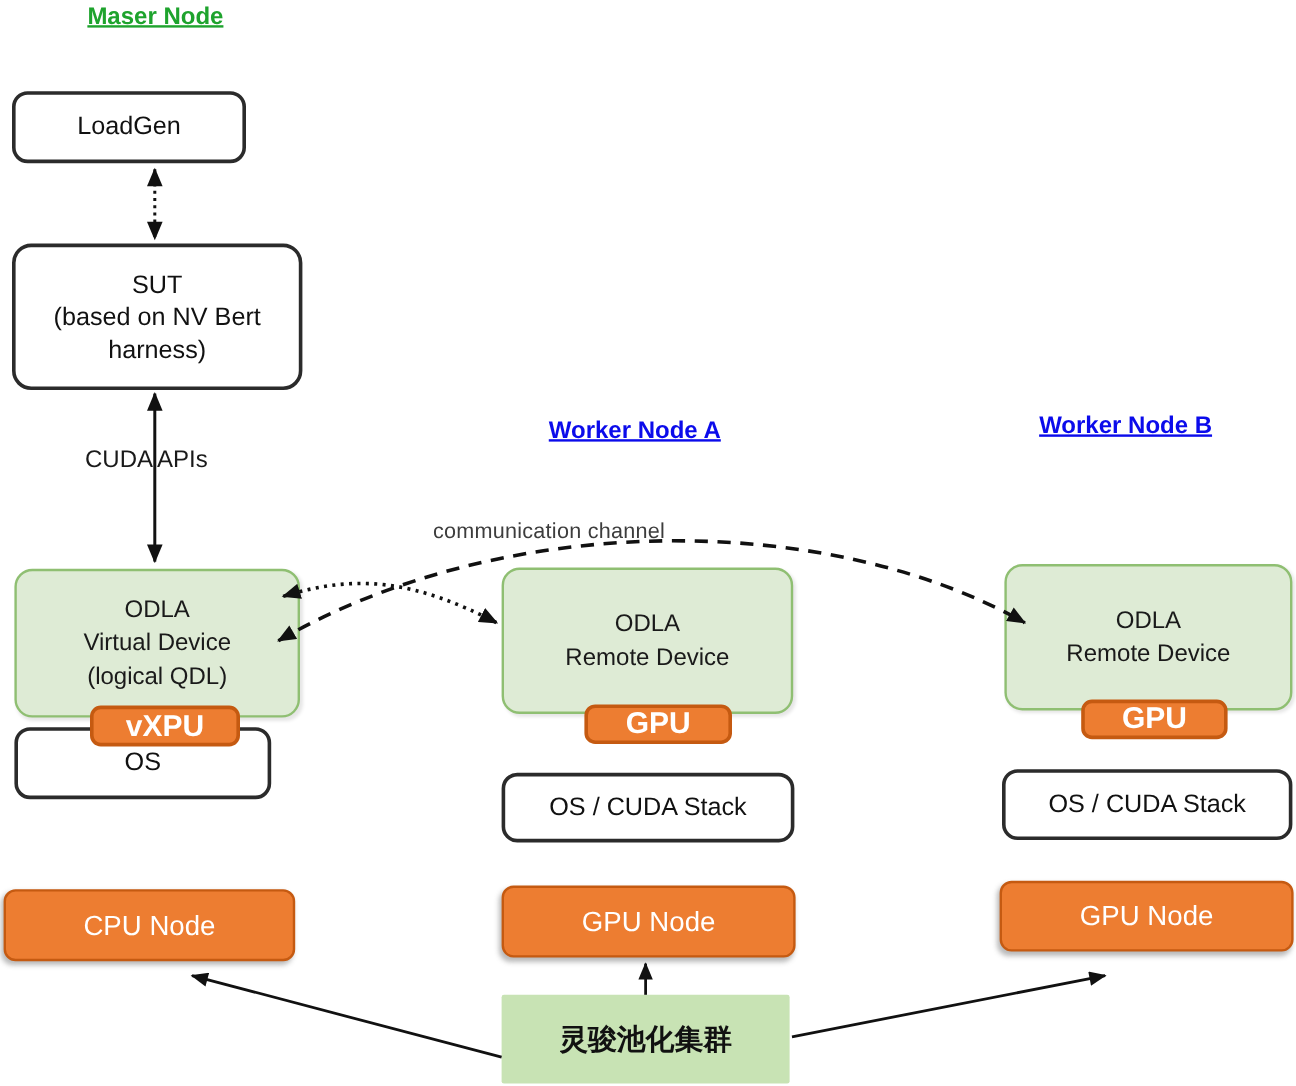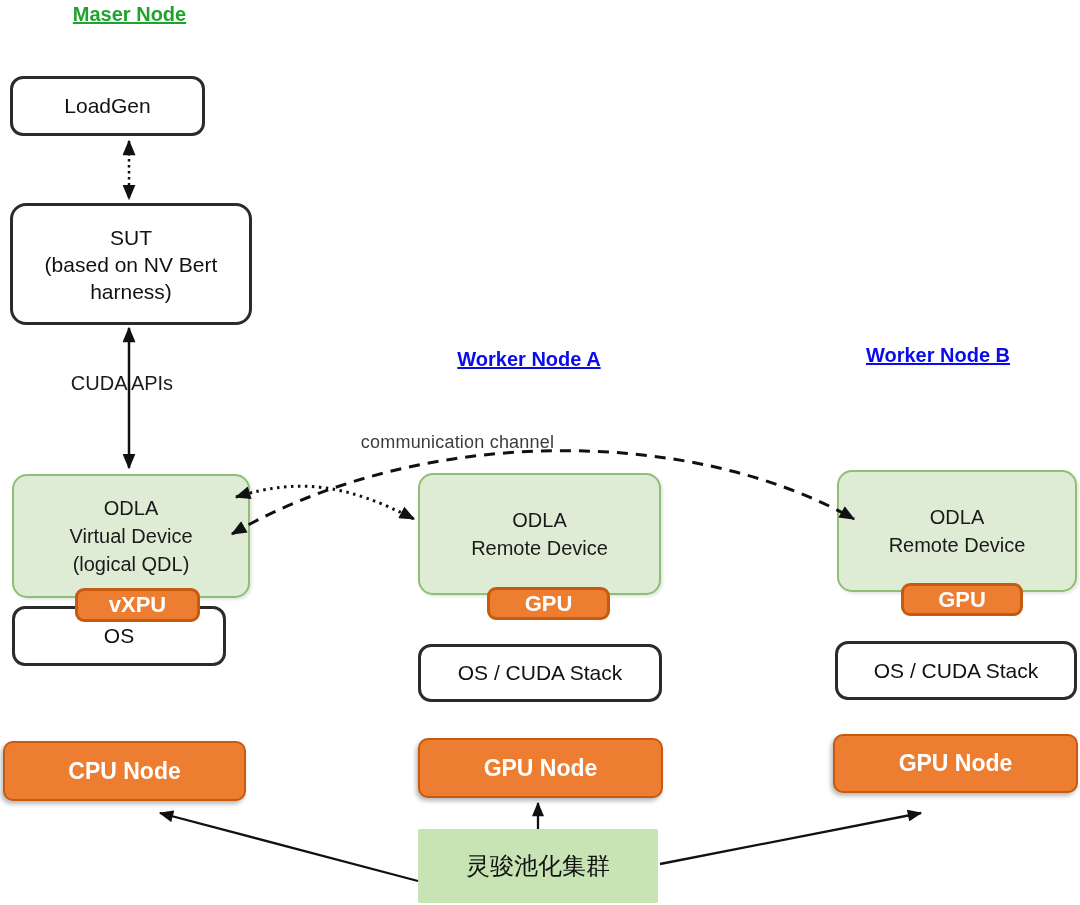--- a/index.html
+++ b/index.html
@@ -18,45 +18,45 @@
   .device{
     background:var(--device-box-fill,#deebd5);
     border:2px solid var(--device-box-border,#8fbf72);
     border-radius:15px;font-size:20px;line-height:28px;color:#1a1a1a;
     white-space:pre-line;box-shadow:2px 2px 3px rgba(0,0,0,0.10);
   }
   .badge{
     position:absolute;display:flex;align-items:center;justify-content:center;
     background:var(--badge-orange,#ed7d31);
     border:3px solid var(--badge-border,#c55a11);
-    border-radius:9px;color:#fff;font-weight:bold;font-size:22px;
+    border-radius:9px;color:#fff;font-weight:bold;font-size:25px;
     box-sizing:border-box;z-index:3;
   }
   .node{
     background:var(--node-orange,#ed7d31);
     border:2px solid var(--badge-border,#c55a11);
-    border-radius:10px;color:#ffffff;font-weight:bold;font-size:23px;
+    border-radius:10px;color:#ffffff;font-weight:normal;font-size:23px;
     box-shadow:-2px 3px 4px rgba(100,100,100,0.45);
   }
   .title{
     position:absolute;font-weight:bold;font-size:20px;
     text-decoration:underline;text-align:center;white-space:nowrap;
   }
   .title.green{color:var(--master-title-green,#1ea32d);}
   .title.blue{color:var(--worker-title-blue,#0b0beb);}
   .float-label{
     position:absolute;font-size:20px;color:#1a1a1a;text-align:center;white-space:nowrap;
   }
   .comm-label{
     position:absolute;font-size:18px;color:var(--comm-label-gray,#3d3d3d);
     text-align:center;white-space:nowrap;letter-spacing:0.2px;
   }
   .cluster{
     background:var(--cluster-fill,#c8e3b4);border-radius:2px;
-    font-weight:normal;font-size:24px;color:#111;
+    font-weight:bold;font-size:24px;color:#111;
   }
   .pre{white-space:pre-line;}
   svg.arrows{position:absolute;left:0;top:0;z-index:5;pointer-events:none;}
 </style>
 </head>
 <body>
 
 <div class="canvas">
 
   <div class="title green" style="left:57px;top:3px;width:145px;">Maser Node</div>

